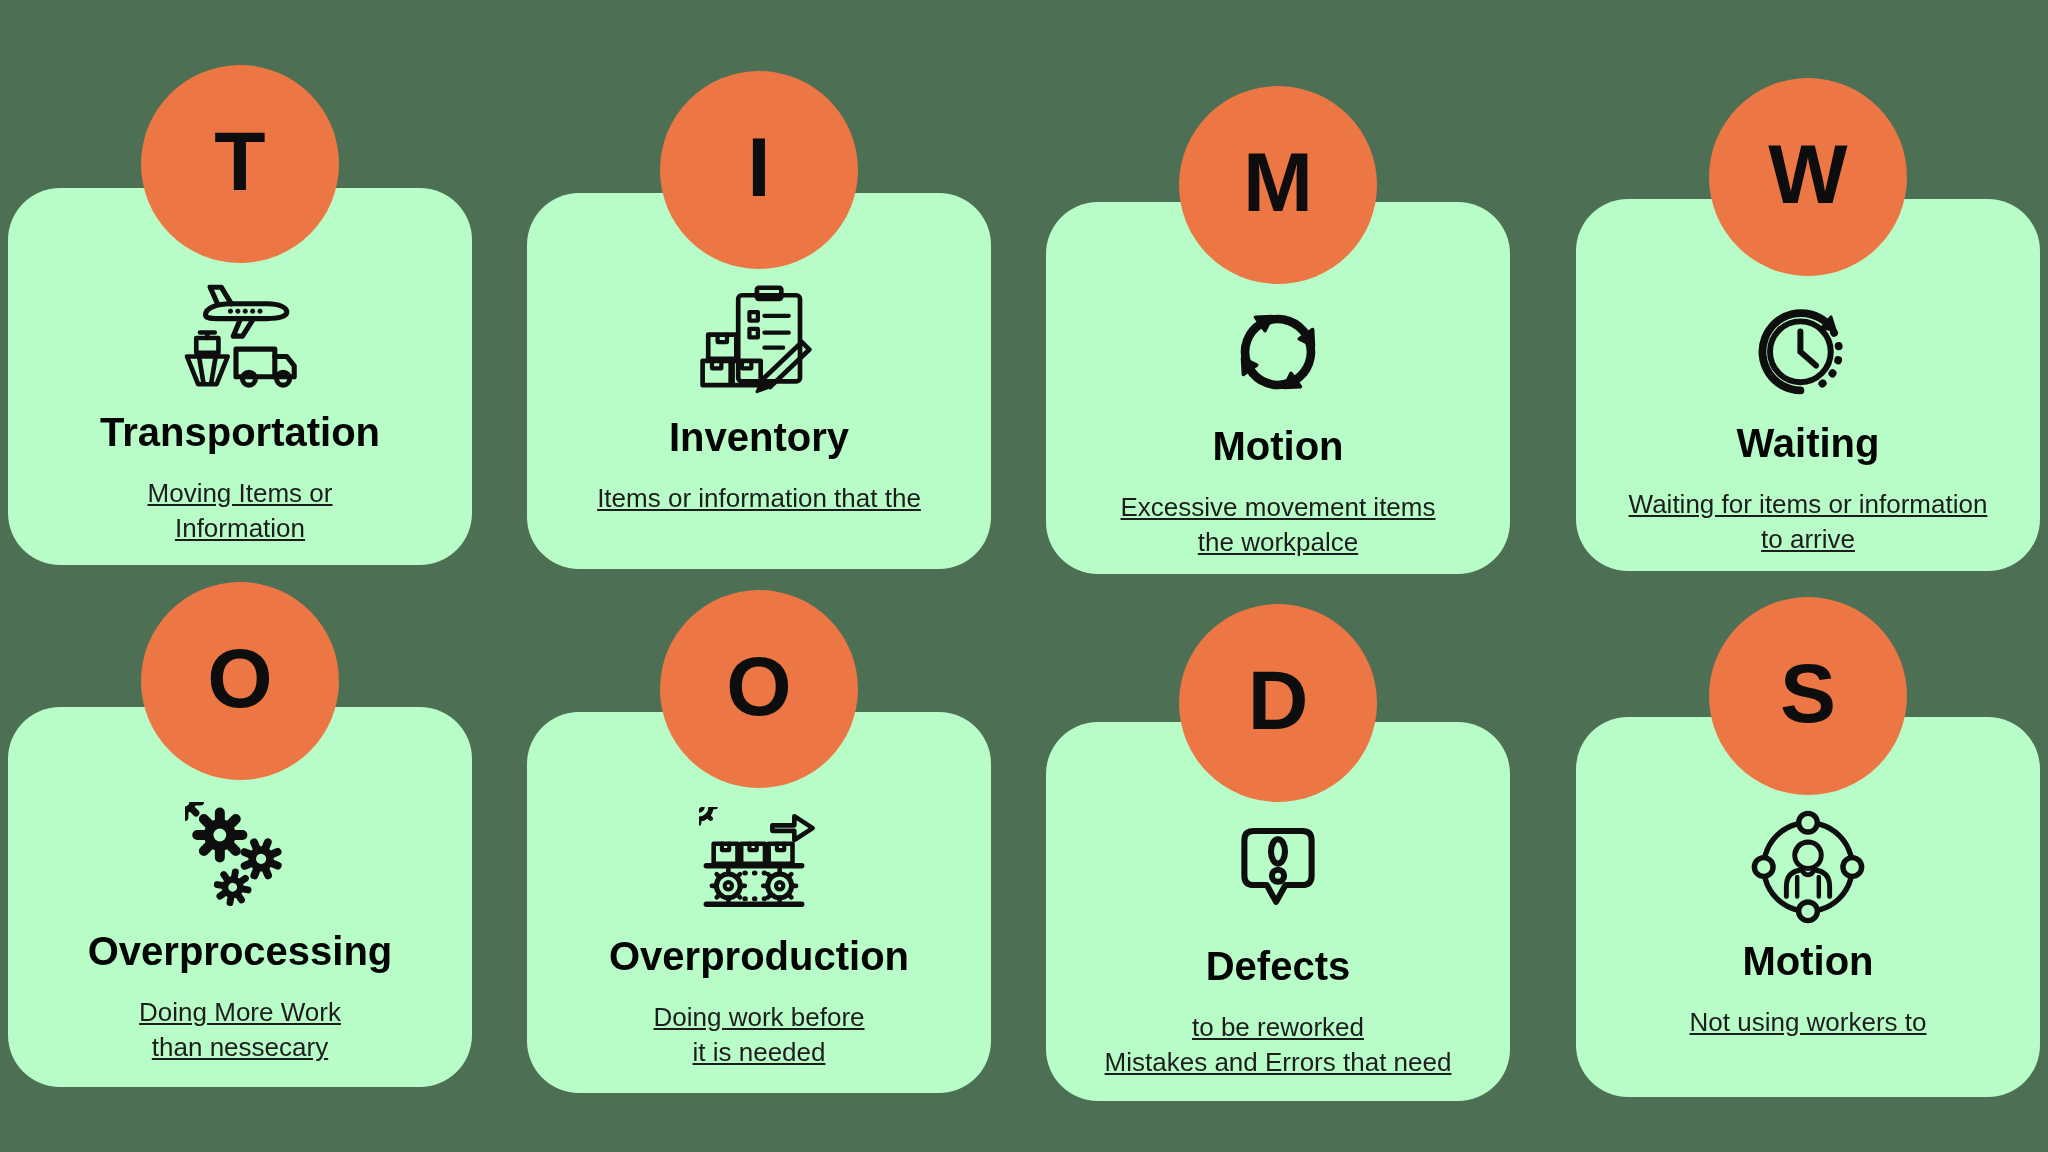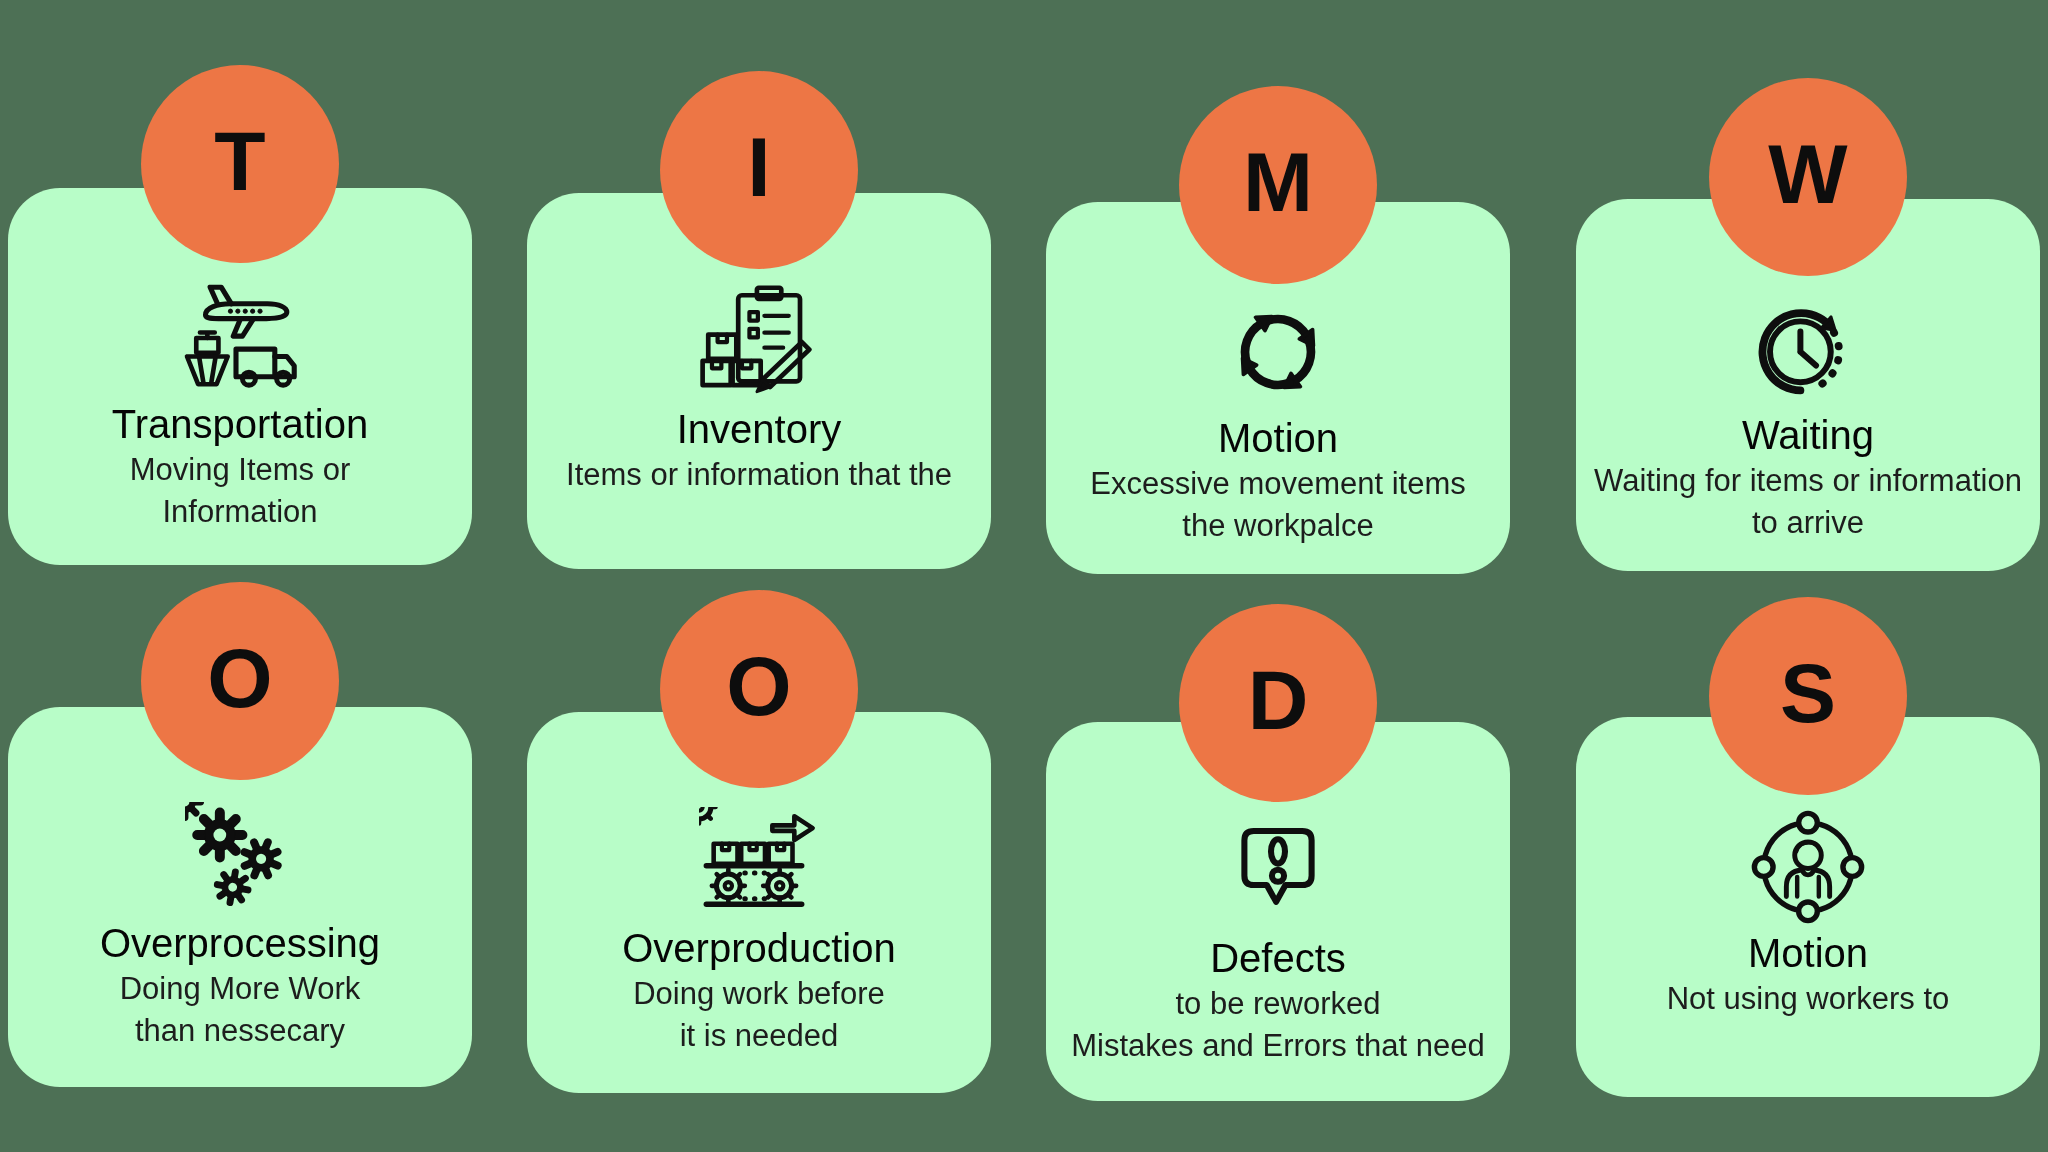--- a/index.html
+++ b/index.html
@@ -23,24 +23,24 @@
   .letter{
     font-size:84px;font-weight:700;color:#0d0d0d;line-height:1;
     transform:translateY(-3px);
   }
   .content{
     position:absolute;left:0;right:0;top:86px;
     display:flex;flex-direction:column;align-items:center;
   }
   .icon-box{height:128px;display:flex;align-items:center;justify-content:center;}
   .card-title{
-    margin-top:0;font-size:40px;font-weight:400;color:#050505;line-height:1.1;
+    margin-top:8px;font-size:40px;font-weight:700;color:#050505;line-height:1.1;
   }
   .card-desc{
-    margin-top:3px;font-size:31px;color:#1d1d1d;line-height:1.34;text-align:center;
+    margin-top:22px;font-size:26px;color:#1d1d1d;line-height:1.34;text-align:center;text-decoration:underline;
   }
   .card-desc span{display:block;white-space:nowrap;}
   
   .pos-0{left:8px;   top:188px;height:377px;}
   .pos-1{left:527px; top:193px;height:376px;}
   .pos-2{left:1046px;top:202px;height:372px;}
   .pos-3{left:1576px;top:199px;height:372px;}
   
   .pos-4{left:8px;   top:707px;height:380px;}
   .pos-5{left:527px; top:712px;height:381px;}

